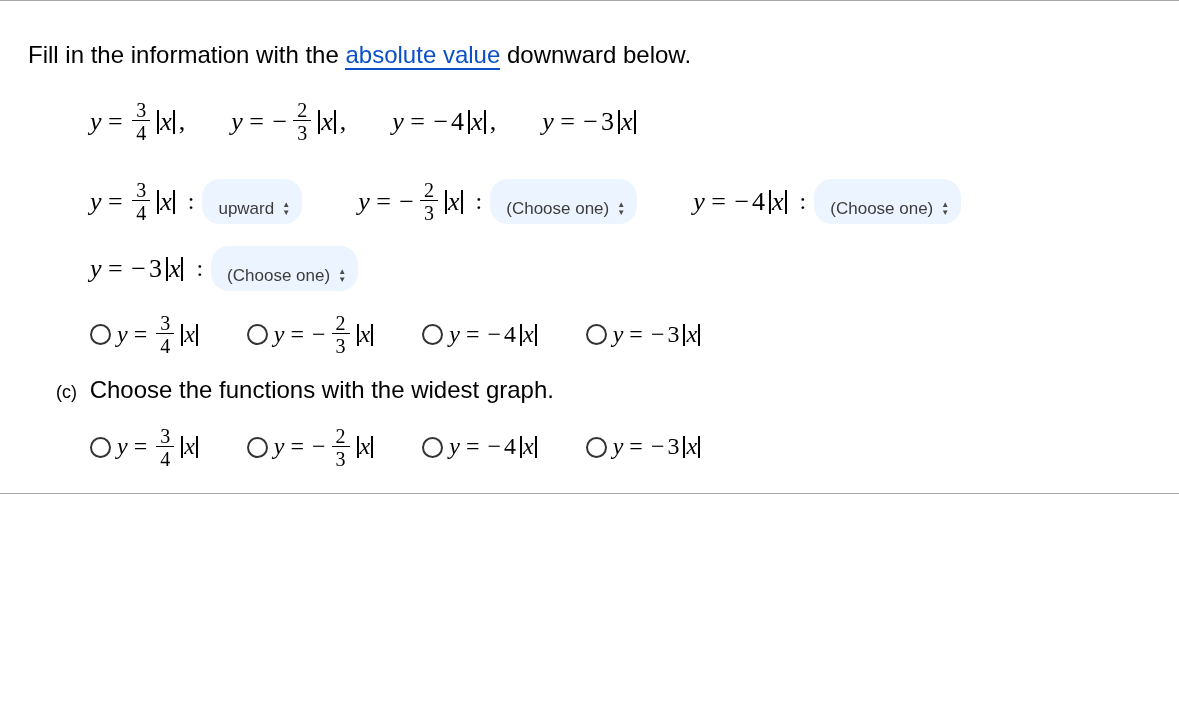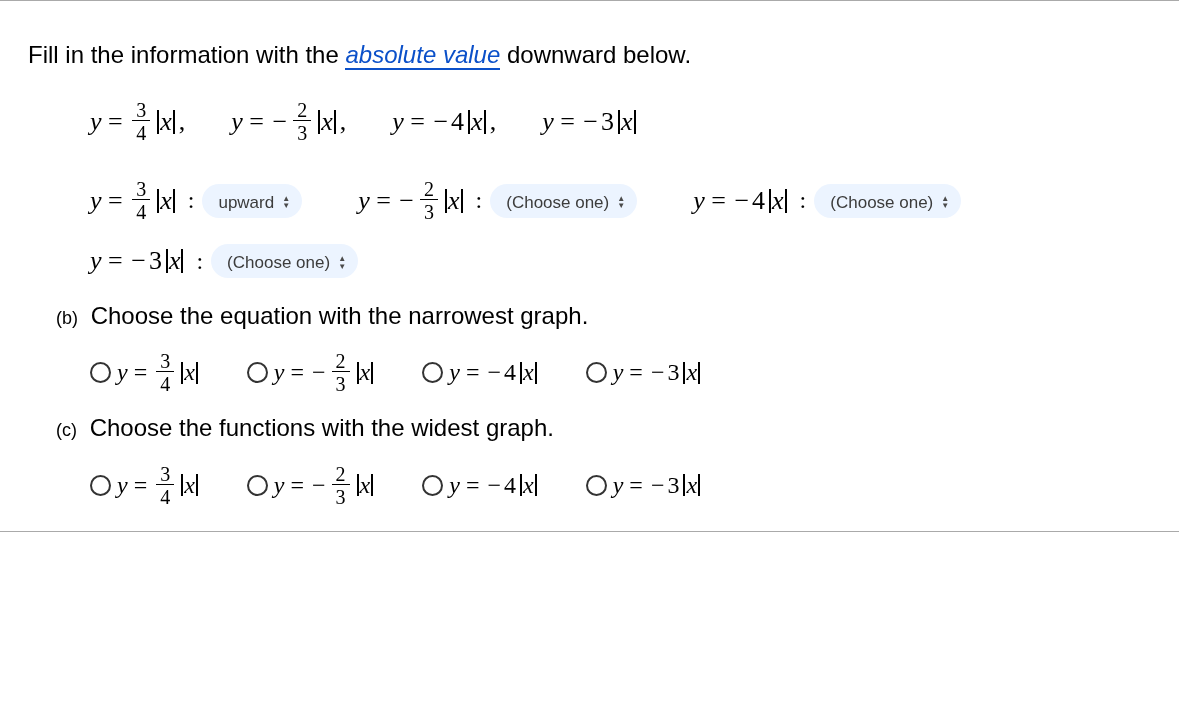--- a/index.html
+++ b/index.html
@@ -27,21 +27,20 @@
     border-top: 1px solid #aaa;
     margin: 24px 0 0 0;
   }
   .intro {
     font-size: 24px;
   }
   .link {
     color: #0b50c9;
     border-bottom: 2px solid #0b50c9;
     cursor: pointer;
-    font-style: italic;
   }
 
   
   .eqrow {
     margin: 30px 0 36px 62px;
     display: flex;
     gap: 46px;
     align-items: center;
   }
   .eq {
@@ -108,21 +107,21 @@
     font-family: "Times New Roman", serif;
     font-size: 24px;
     margin-left: 4px;
   }
   .dropdown {
     display: inline-flex;
     align-items: center;
     gap: 8px;
     background: #ecf4ff;
     border-radius: 18px;
-    padding: 8px 12px 4px 16px;
+    padding: 19px 12px 4px 16px;
     font-size: 17px;
     color: #3c3c3c;
     cursor: pointer;
     font-family: Arial, sans-serif;
   }
   .chev {
     display: inline-flex;
     flex-direction: column;
     gap: 1px;
     font-size: 8px;
@@ -284,24 +283,20 @@
           <span>(Choose one)</span>
           <span class="chev">
               <span>▲</span>
               <span>▼</span>
             </span>
         </span>
       </span>
     </div>
   </div>
 
-  <div class="part">
-    <span class="plabel">(b)</span>
-    <span>Choose the equation with the narrowest graph.</span>
-  </div>
 
   <div class="radios">
     <span class="ritem">
       <span class="radio"></span>
       <span class="eq"><span class="var">y</span>&nbsp;=&nbsp;<span class="frac">
             <span class="num">3</span>
             <span class="den">4</span>
           </span><span class="abs">
             <span class="var">x</span>
           </span></span>

